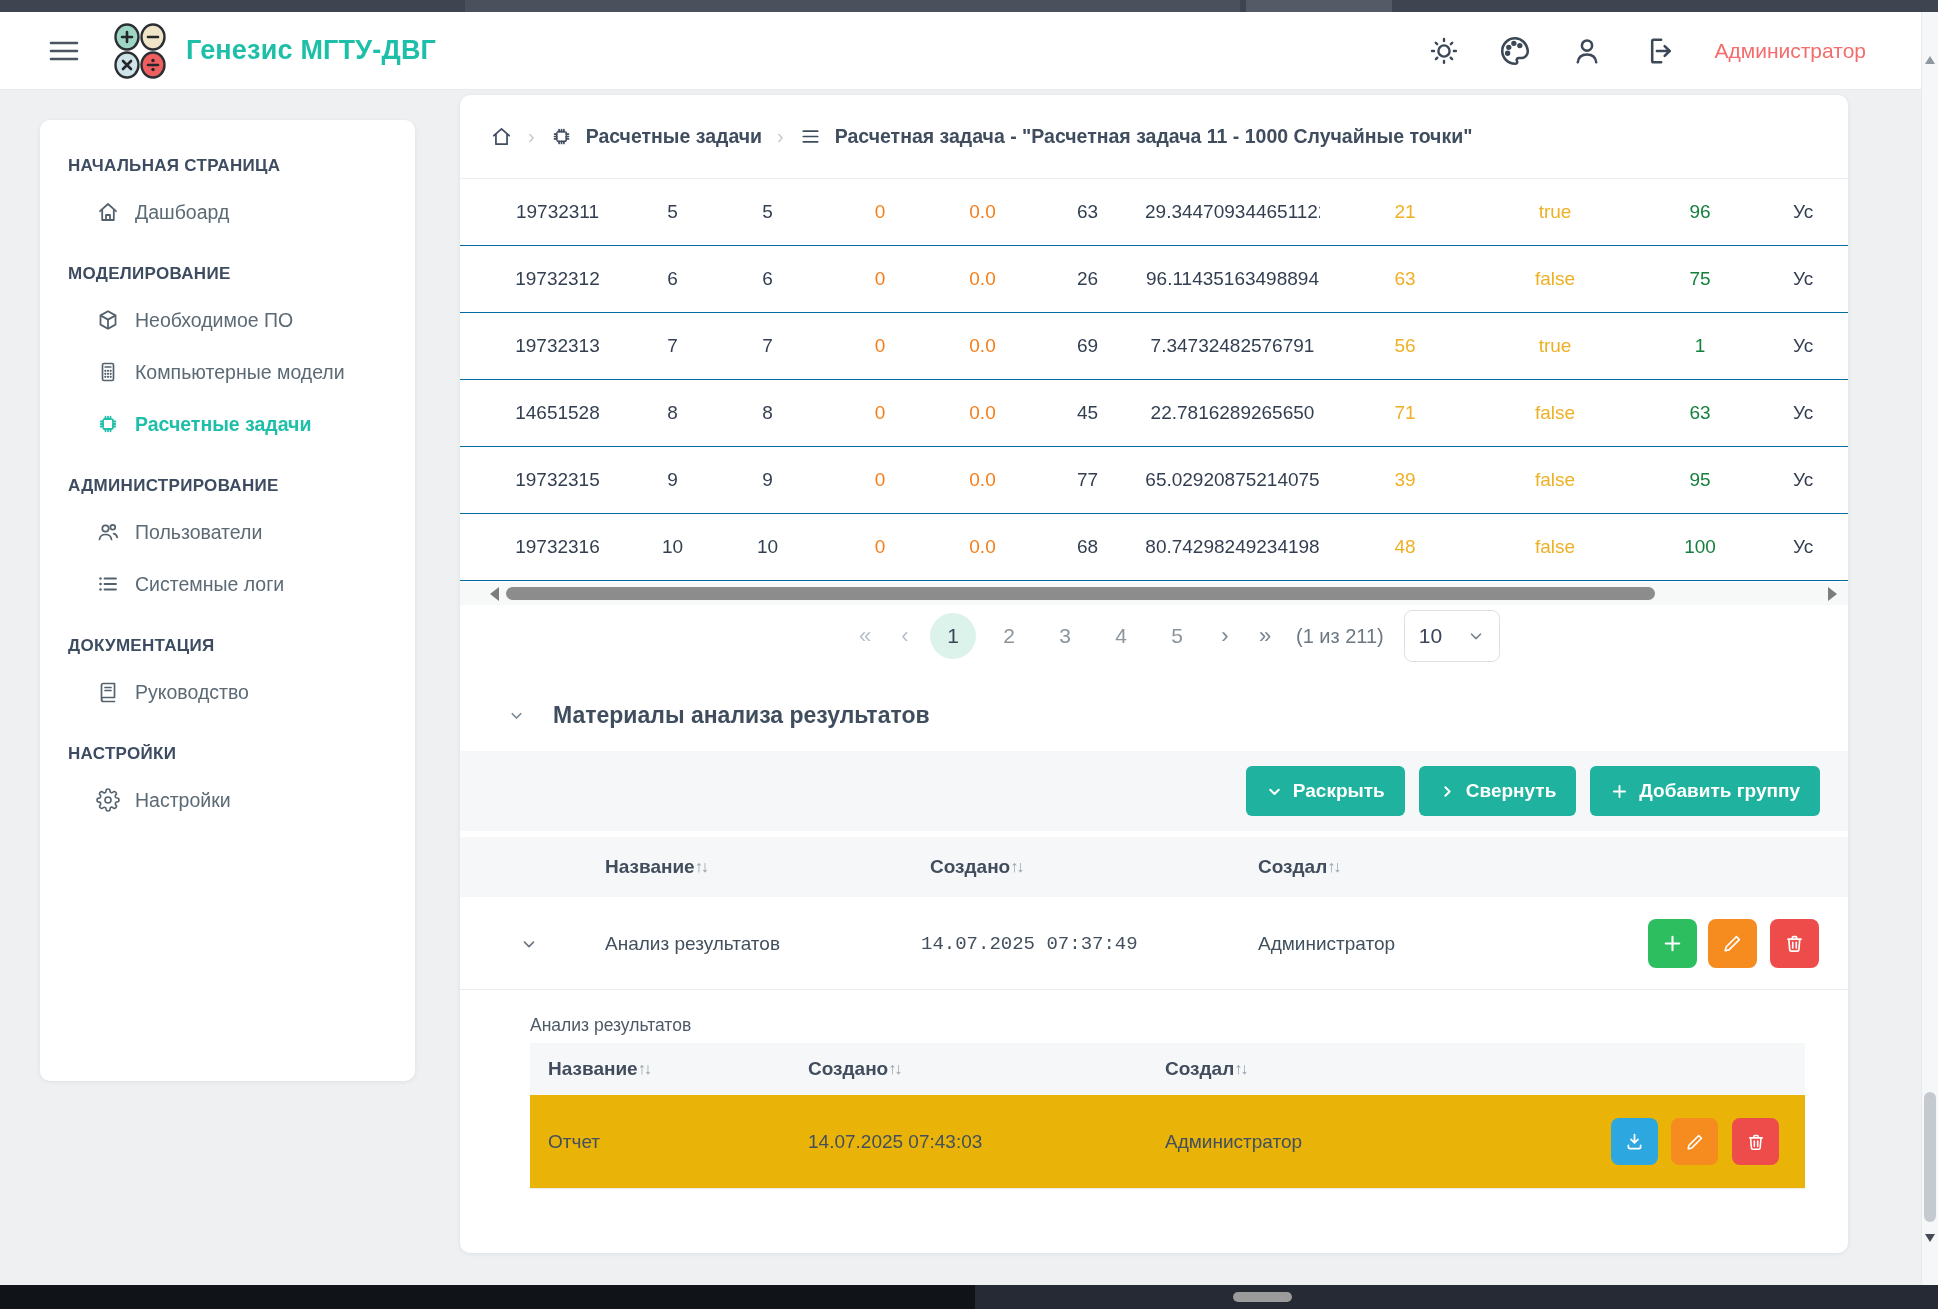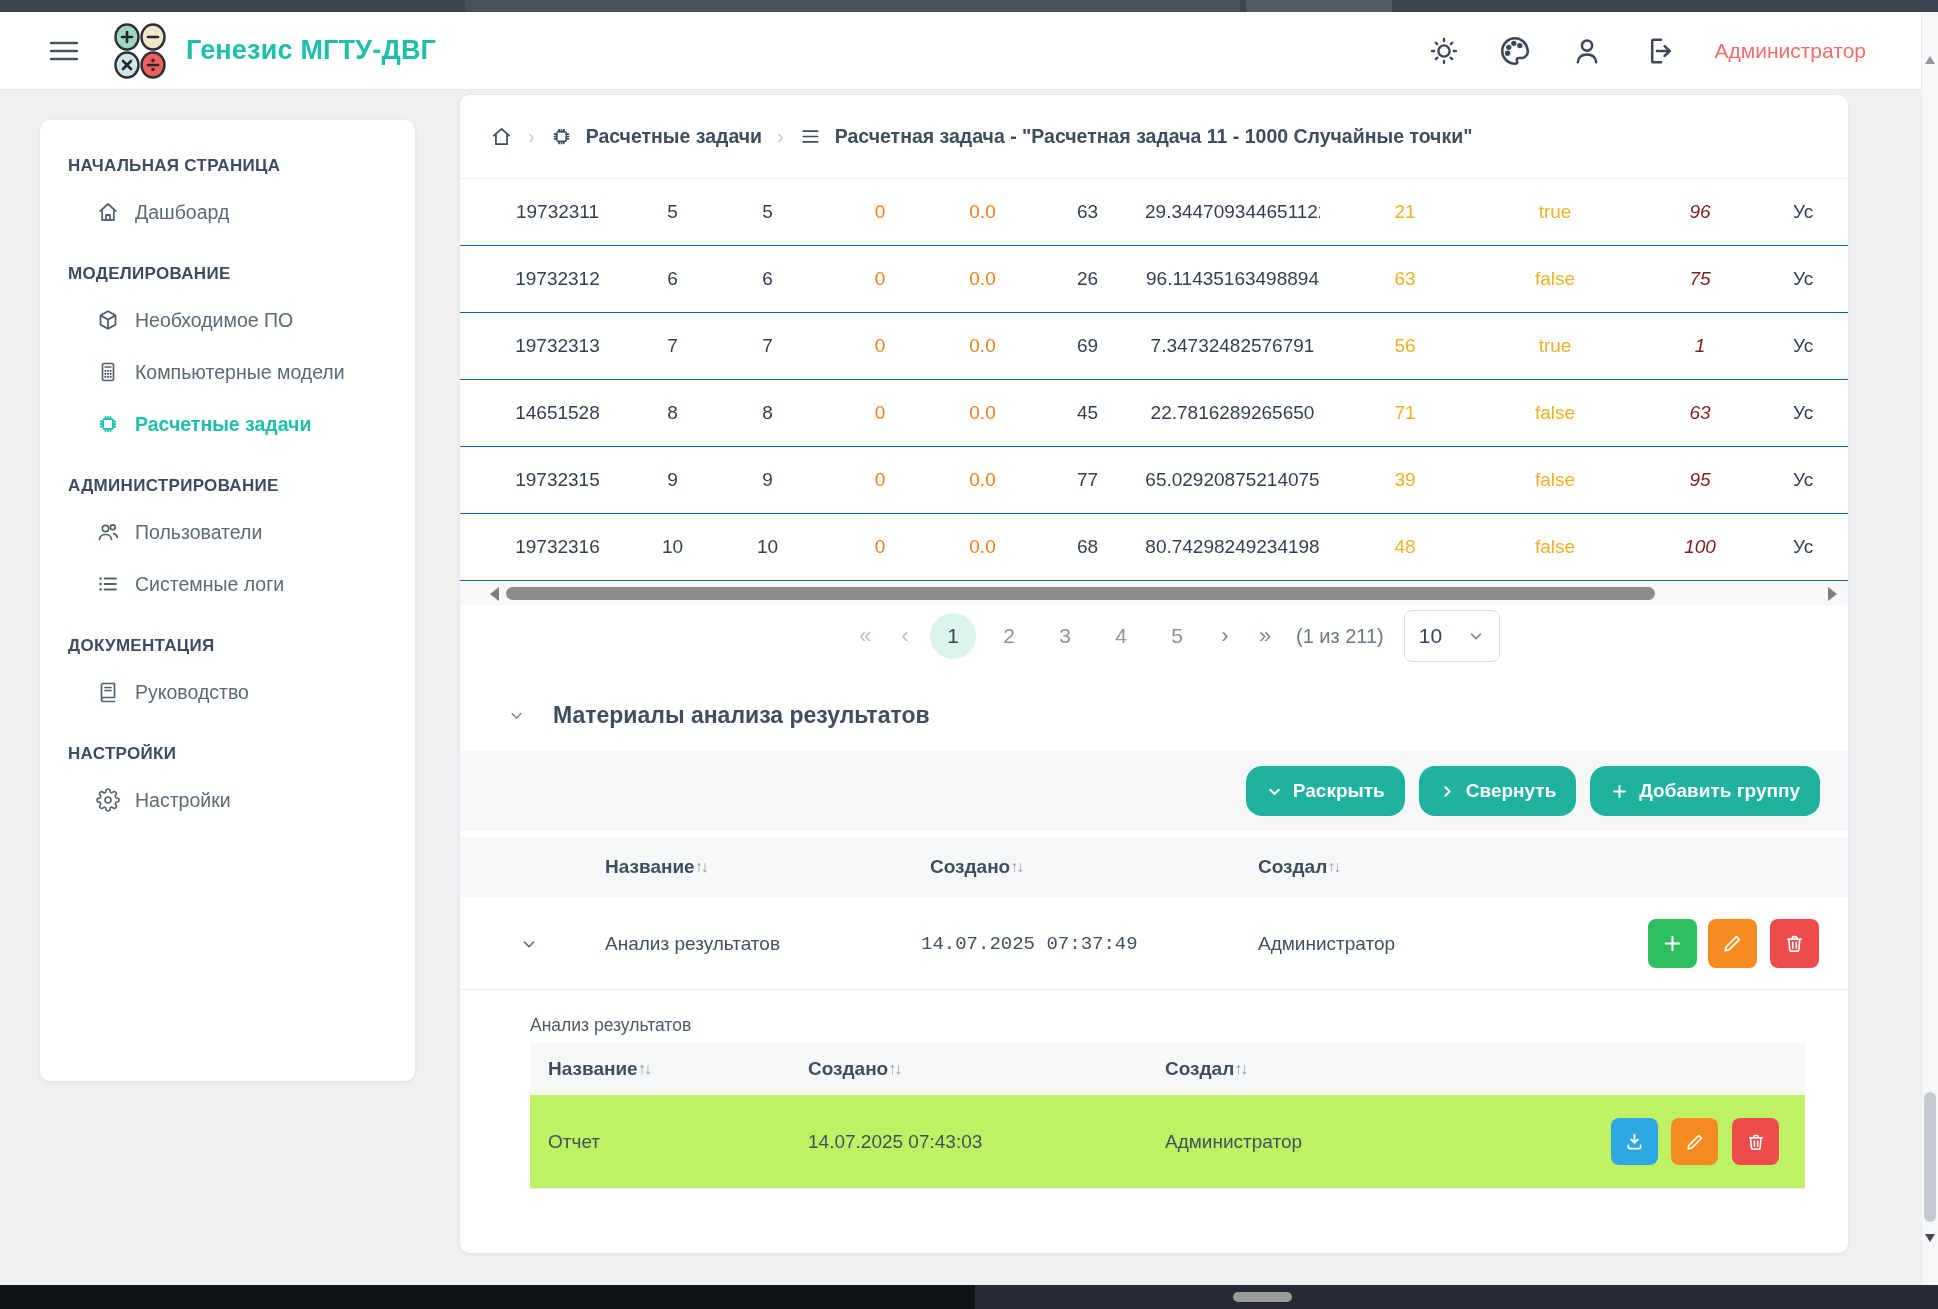--- a/index.html
+++ b/index.html
@@ -46,21 +46,21 @@
   .bc-ic { color:#3f4d5e; display:flex; }
   .bc-sep { color:#c3c9cf; font-size:20px; padding:0 2px; }
   .bc-label { font-size:19.5px; font-weight:700; color:#3f4d5e; white-space:nowrap; }
 
   
   .rtable { position:absolute; left:0; top:84px; width:1388px; }
   .trow { display:grid; grid-template-columns:175px 75px 115px 110px 95px 115px 175px 170px 130px 160px 1fr; height:67px; align-items:center; border-bottom:1px solid #0369a1; }
   .tcell { text-align:center; font-size:19px; white-space:nowrap; overflow:hidden; }
   .tcell:first-child { padding-left:20px; }
   .tcell:last-child { text-align:left; padding-left:13px; }
-  .c-dark { color:#333f51; } .c-orange { color:#f57d17; } .c-amber { color:#eeb024; } .c-blue { color:#7f1d1d;font-style:italic; }
+  .c-dark { color:#333f51; } .c-orange { color:#f57d17; } .c-amber { color:#eeb024; } .c-blue { color:#15803d; }
 
   
   .hscroll { position:absolute; left:0; top:488px; width:1388px; height:22px; background:#f7f8f8; }
   .hs-left { position:absolute; left:30px; top:4px; width:0; height:0; border-top:7px solid transparent; border-bottom:7px solid transparent; border-right:9px solid #7d7d7d; }
   .hs-right { position:absolute; left:1368px; top:4px; width:0; height:0; border-top:7px solid transparent; border-bottom:7px solid transparent; border-left:9px solid #7d7d7d; }
   .hs-thumb { position:absolute; left:46px; top:4px; width:1149px; height:13px; background:#8c8c8c; border-radius:7px; }
 
   
   .pagination { position:absolute; left:0; top:514px; width:1388px; height:54px; display:flex; align-items:center; gap:10px; padding-left:390px; }
   .pg-arrow { font-size:22px; width:30px; text-align:center; cursor:pointer; }
@@ -73,21 +73,21 @@
   .pg-size { margin-left:10px; width:96px; height:52px; border:1px solid #dcdfe3; border-radius:8px; display:flex; align-items:center; justify-content:space-between; padding:0 14px; cursor:pointer; }
   .pg-size span { font-size:21px; color:#3a4557; }
   .pg-size .chev { color:#7b8690; display:flex; }
 
   
   .mat-head { position:absolute; left:0; top:600px; width:1224px; height:40px; display:flex; align-items:center; }
   .mat-chev { position:absolute; left:48px; color:#7a8691; display:flex; cursor:pointer; }
   .mat-title { position:absolute; left:93px; font-size:23px; font-weight:700; color:#3f4d5e; }
 
   .toolbar { position:absolute; left:0; top:656px; width:1388px; height:80px; background:#f6f7f8; display:flex; align-items:center; justify-content:flex-end; gap:14px; padding-right:28px; }
-  .tbtn { height:50px; border:none; border-radius:16px; background:#1fb29e; color:#fff; font-family:"Liberation Sans",sans-serif; font-size:19px; font-weight:700; display:flex; align-items:center; gap:10px; padding:0 20px; cursor:pointer;justify-content:flex-end; }
+  .tbtn { height:50px; border:none; border-radius:6px; background:#1fb29e; color:#fff; font-family:"Liberation Sans",sans-serif; font-size:19px; font-weight:700; display:flex; align-items:center; gap:10px; padding:0 20px; cursor:pointer;justify-content:flex-end; }
   .tbtn svg { display:block; }
 
   .ghead { position:absolute; left:0; top:742px; width:1388px; height:60px; background:#f6f7f8; }
   .hcell { position:absolute; top:0; height:60px; display:flex; align-items:center; font-size:19px; font-weight:700; color:#414d5c; cursor:pointer; }
   .sort { font-size:16px; color:#97a1ab; letter-spacing:-2px; font-weight:400; }
   .g-h1 { left:145px; } .g-h2 { left:470px; } .g-h3 { left:798px; }
 
   .grow-row { position:absolute; left:0; top:802px; width:1388px; height:93px; border-bottom:1px solid #ececee; background:#fff; }
   .grow-row .chev { position:absolute; left:60px; top:38px; color:#6a7683; cursor:pointer; }
   .rcell { position:absolute; top:0; height:93px; display:flex; align-items:center; font-size:19px; color:#42505e; white-space:nowrap; }
@@ -96,21 +96,21 @@
   .abtn { position:absolute; border:none; border-radius:8px; display:flex; align-items:center; justify-content:center; color:#fff; cursor:pointer; }
   .abtn svg { display:block; }
   .btn-green { background:#2dbe60; } .btn-orange { background:#f68b1f; } .btn-red { background:#ee4b4b; } .btn-blue { background:#2da7e0; }
   .grow-row .abtn { top:22px; width:49px; height:49px; }
   .b-add { left:1188px; } .b-edit { left:1248px; } .b-del { left:1310px; }
 
   .sublabel { position:absolute; left:70px; top:920px; font-size:17.5px; color:#4d5a66; }
   .subtable { position:absolute; left:70px; top:948px; width:1275px; }
   .shead { position:relative; height:52px; background:#f6f7f8; }
   .s-h1 { left:18px; height:52px; } .s-h2 { left:278px; height:52px; } .s-h3 { left:635px; height:52px; }
-  .srow { position:relative; height:94px; background:#bef264; border-bottom:1px solid #ececee; }
+  .srow { position:relative; height:94px; background:#eab308; border-bottom:1px solid #ececee; }
   .scell { position:absolute; top:0; height:94px; display:flex; align-items:center; font-size:19px; color:#42505e; white-space:nowrap; }
   .s-c1 { left:18px; } .s-c2 { left:278px; } .s-c3 { left:635px; }
   .srow .abtn { top:23px; width:47px; height:47px; }
   .b-down { left:1081px; } .b-edit2 { left:1141px; } .b-del2 { left:1202px; }
 </style>
 </head>
 <body>
 
 <div class="canvas">
 

